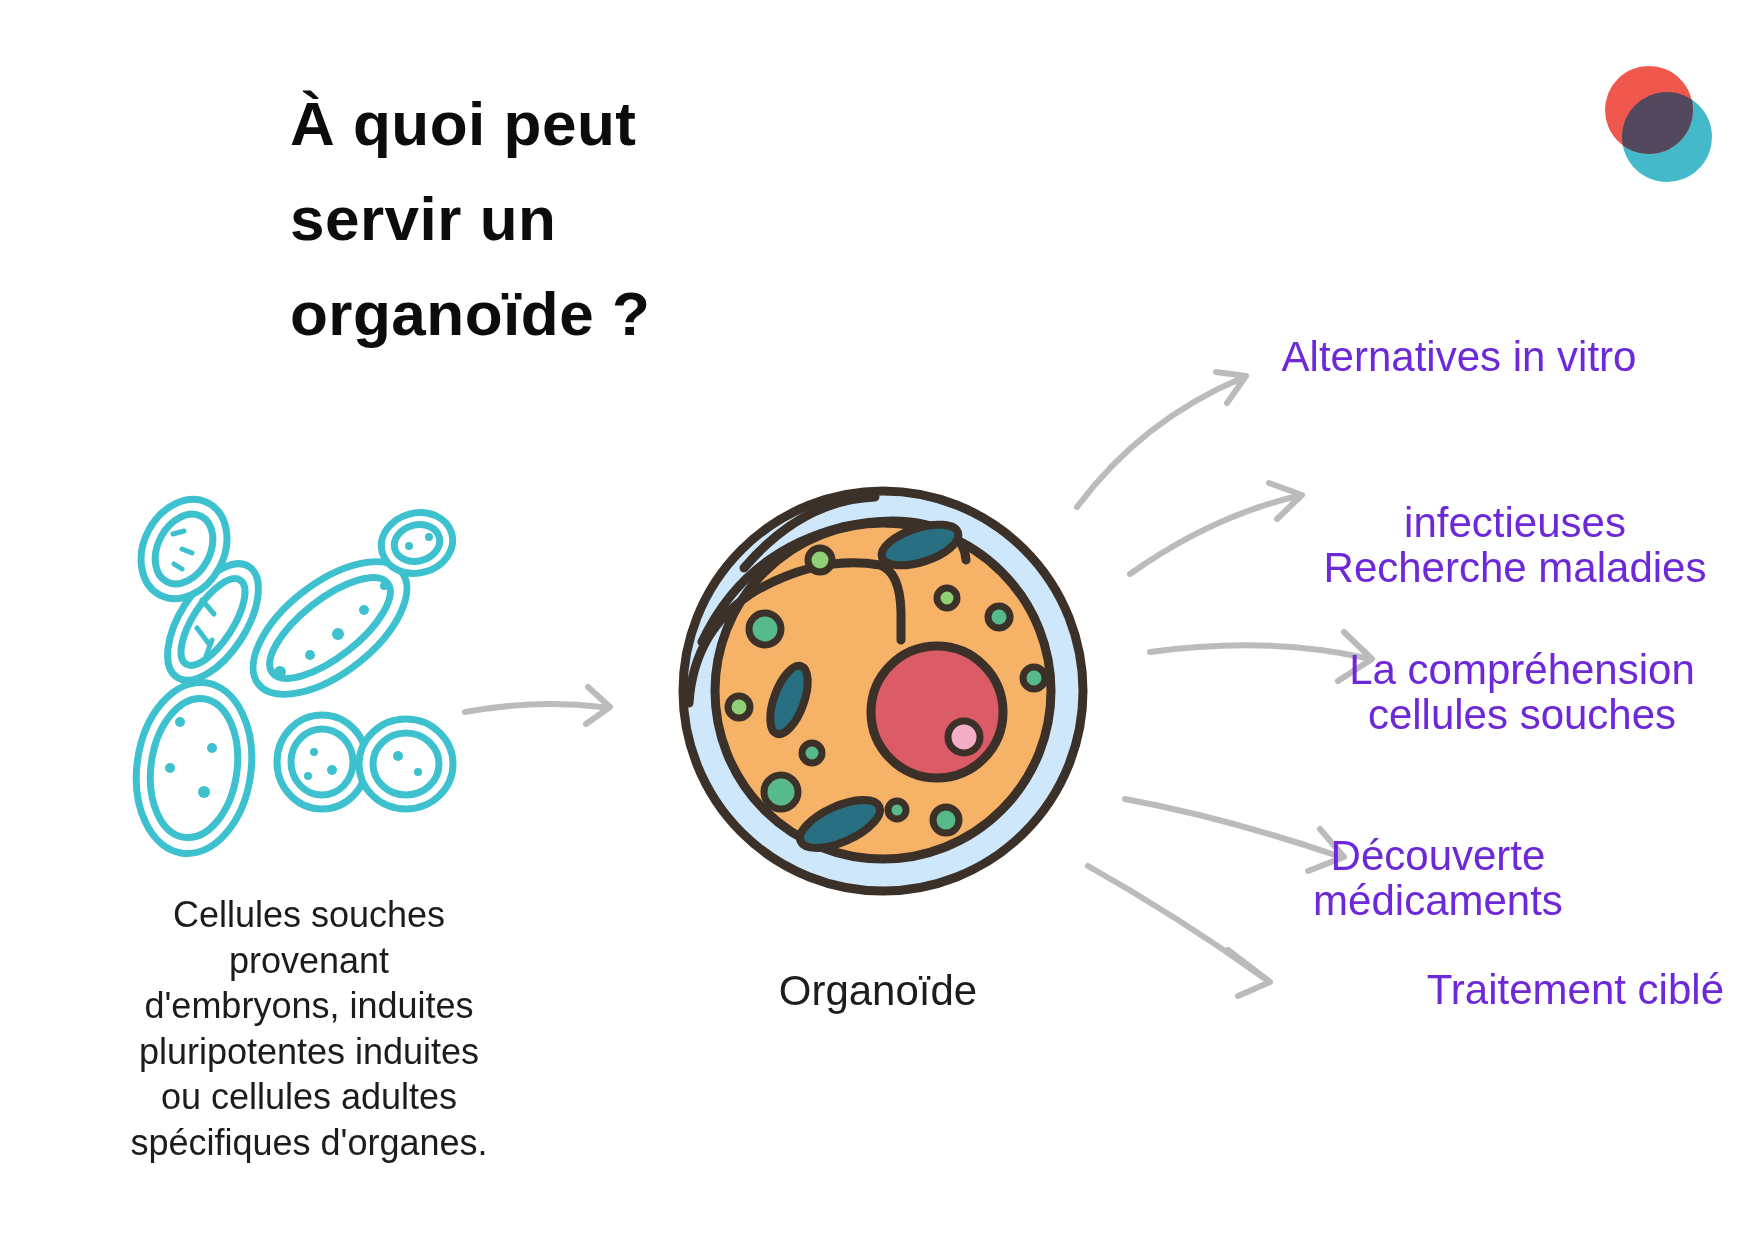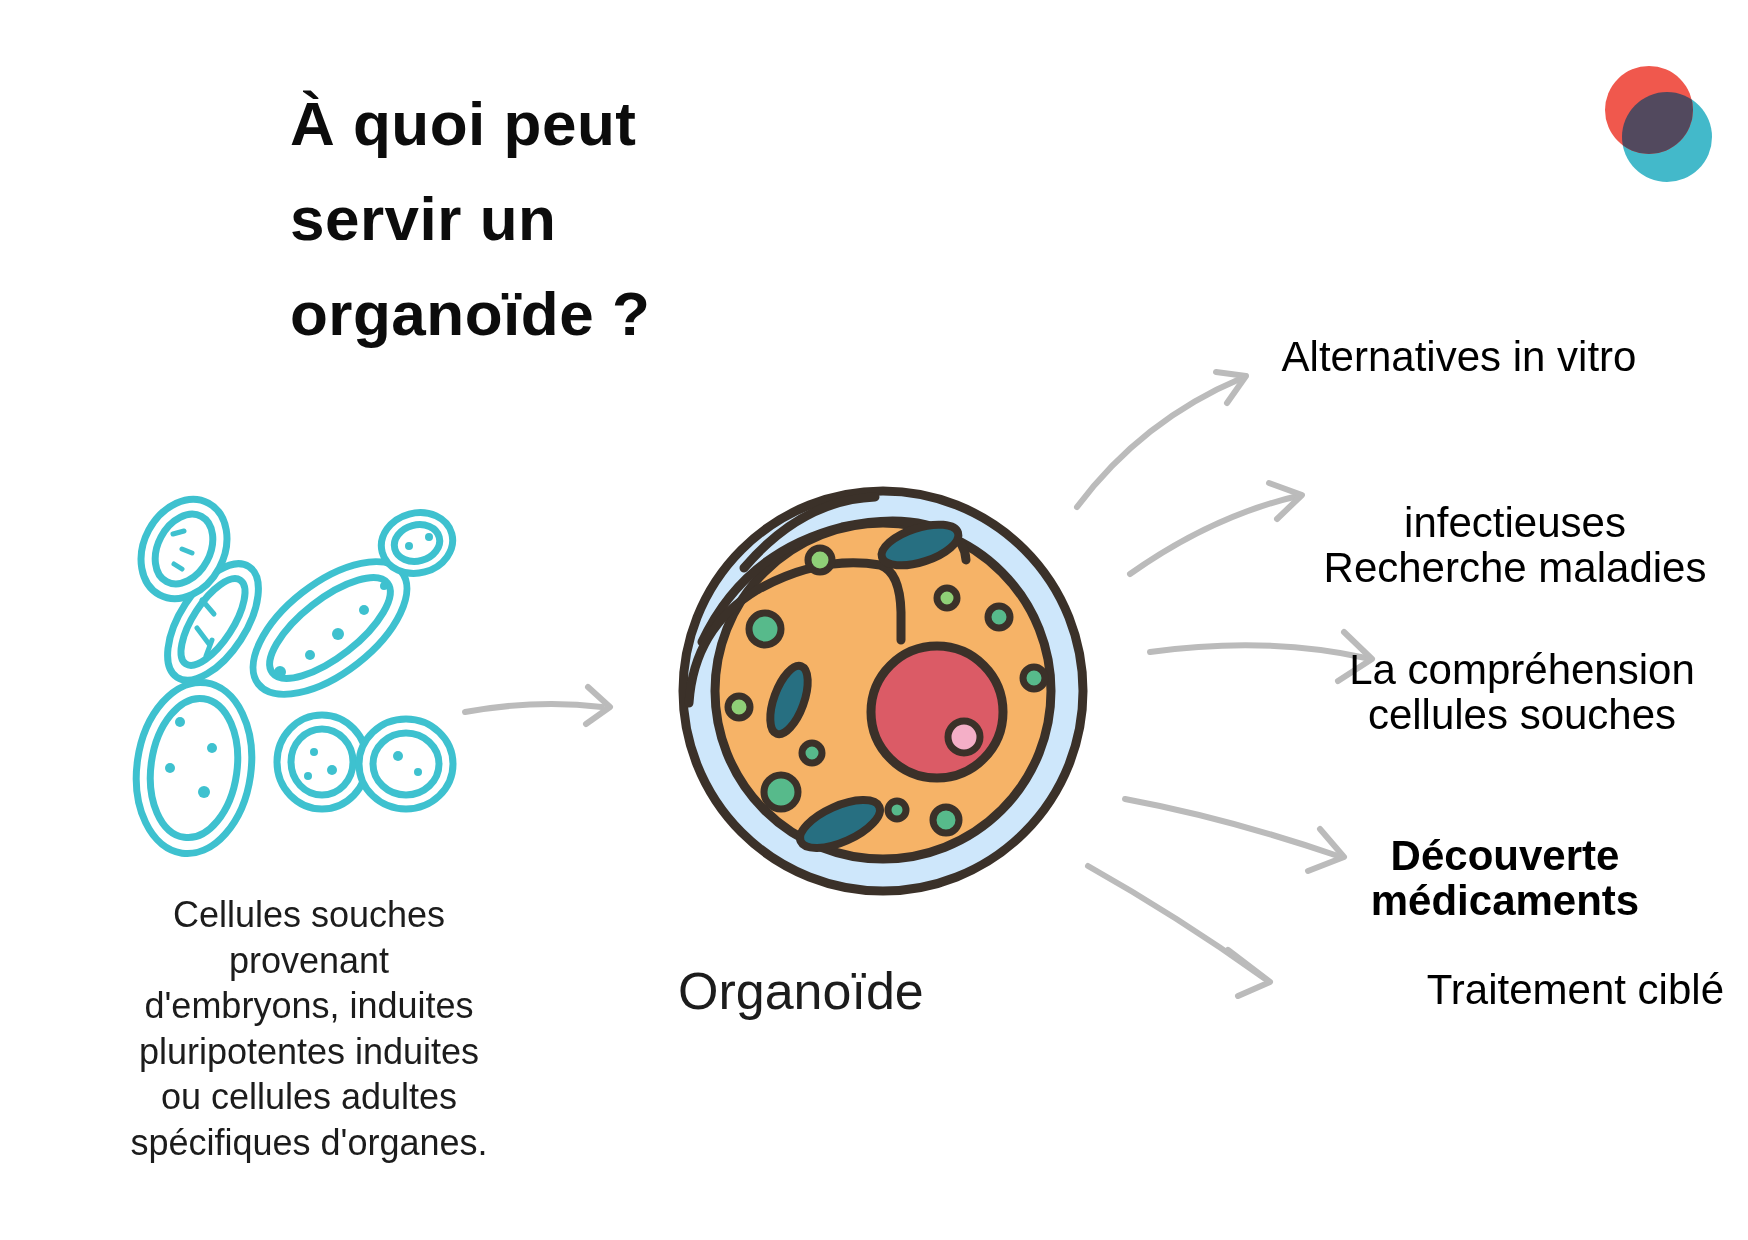--- a/index.html
+++ b/index.html
@@ -10,30 +10,30 @@
   .art{position:absolute;left:0;top:0;width:1748px;height:1240px;}
   .title{
     position:absolute;left:258px;top:76px;width:520px;
     font-size:62px;line-height:95px;font-weight:700;color:#0c0c0c;letter-spacing:.5px;
   }
   .caption{
     position:absolute;left:57px;top:892px;width:440px;text-align:center;
     font-size:36px;line-height:45.5px;font-weight:400;color:#1c1c1c;
   }
   .organoid-label{
-    position:absolute;left:646px;top:968px;width:400px;
-    font-size:52px;line-height:46px;color:#1c1c1c;
+    position:absolute;left:646px;top:968px;width:400px;text-align:center;
+    font-size:42px;line-height:46px;color:#1c1c1c;
   }
   .use-label{
-    position:absolute;text-align:center;font-size:42px;line-height:45px;color:#000000;
+    position:absolute;text-align:center;font-size:42px;line-height:45px;color:#6d28d9;
   }
   .u1{left:1207px;top:334px;width:440px;}
   .u2{left:1263px;top:500px;width:440px;}
   .u3{left:1270px;top:647px;width:440px;text-align:center;}
-  .u4{left:1253px;top:833px;width:440px;font-weight:bold;}
+  .u4{left:1186px;top:833px;width:440px;}
   .u5{left:1252px;top:967px;width:440px;text-align:right;}
 </style>
 </head>
 <body>
 
 <div class="canvas">
 
   <svg class="art" viewBox="0 0 1748 1240">
 
     <g>

